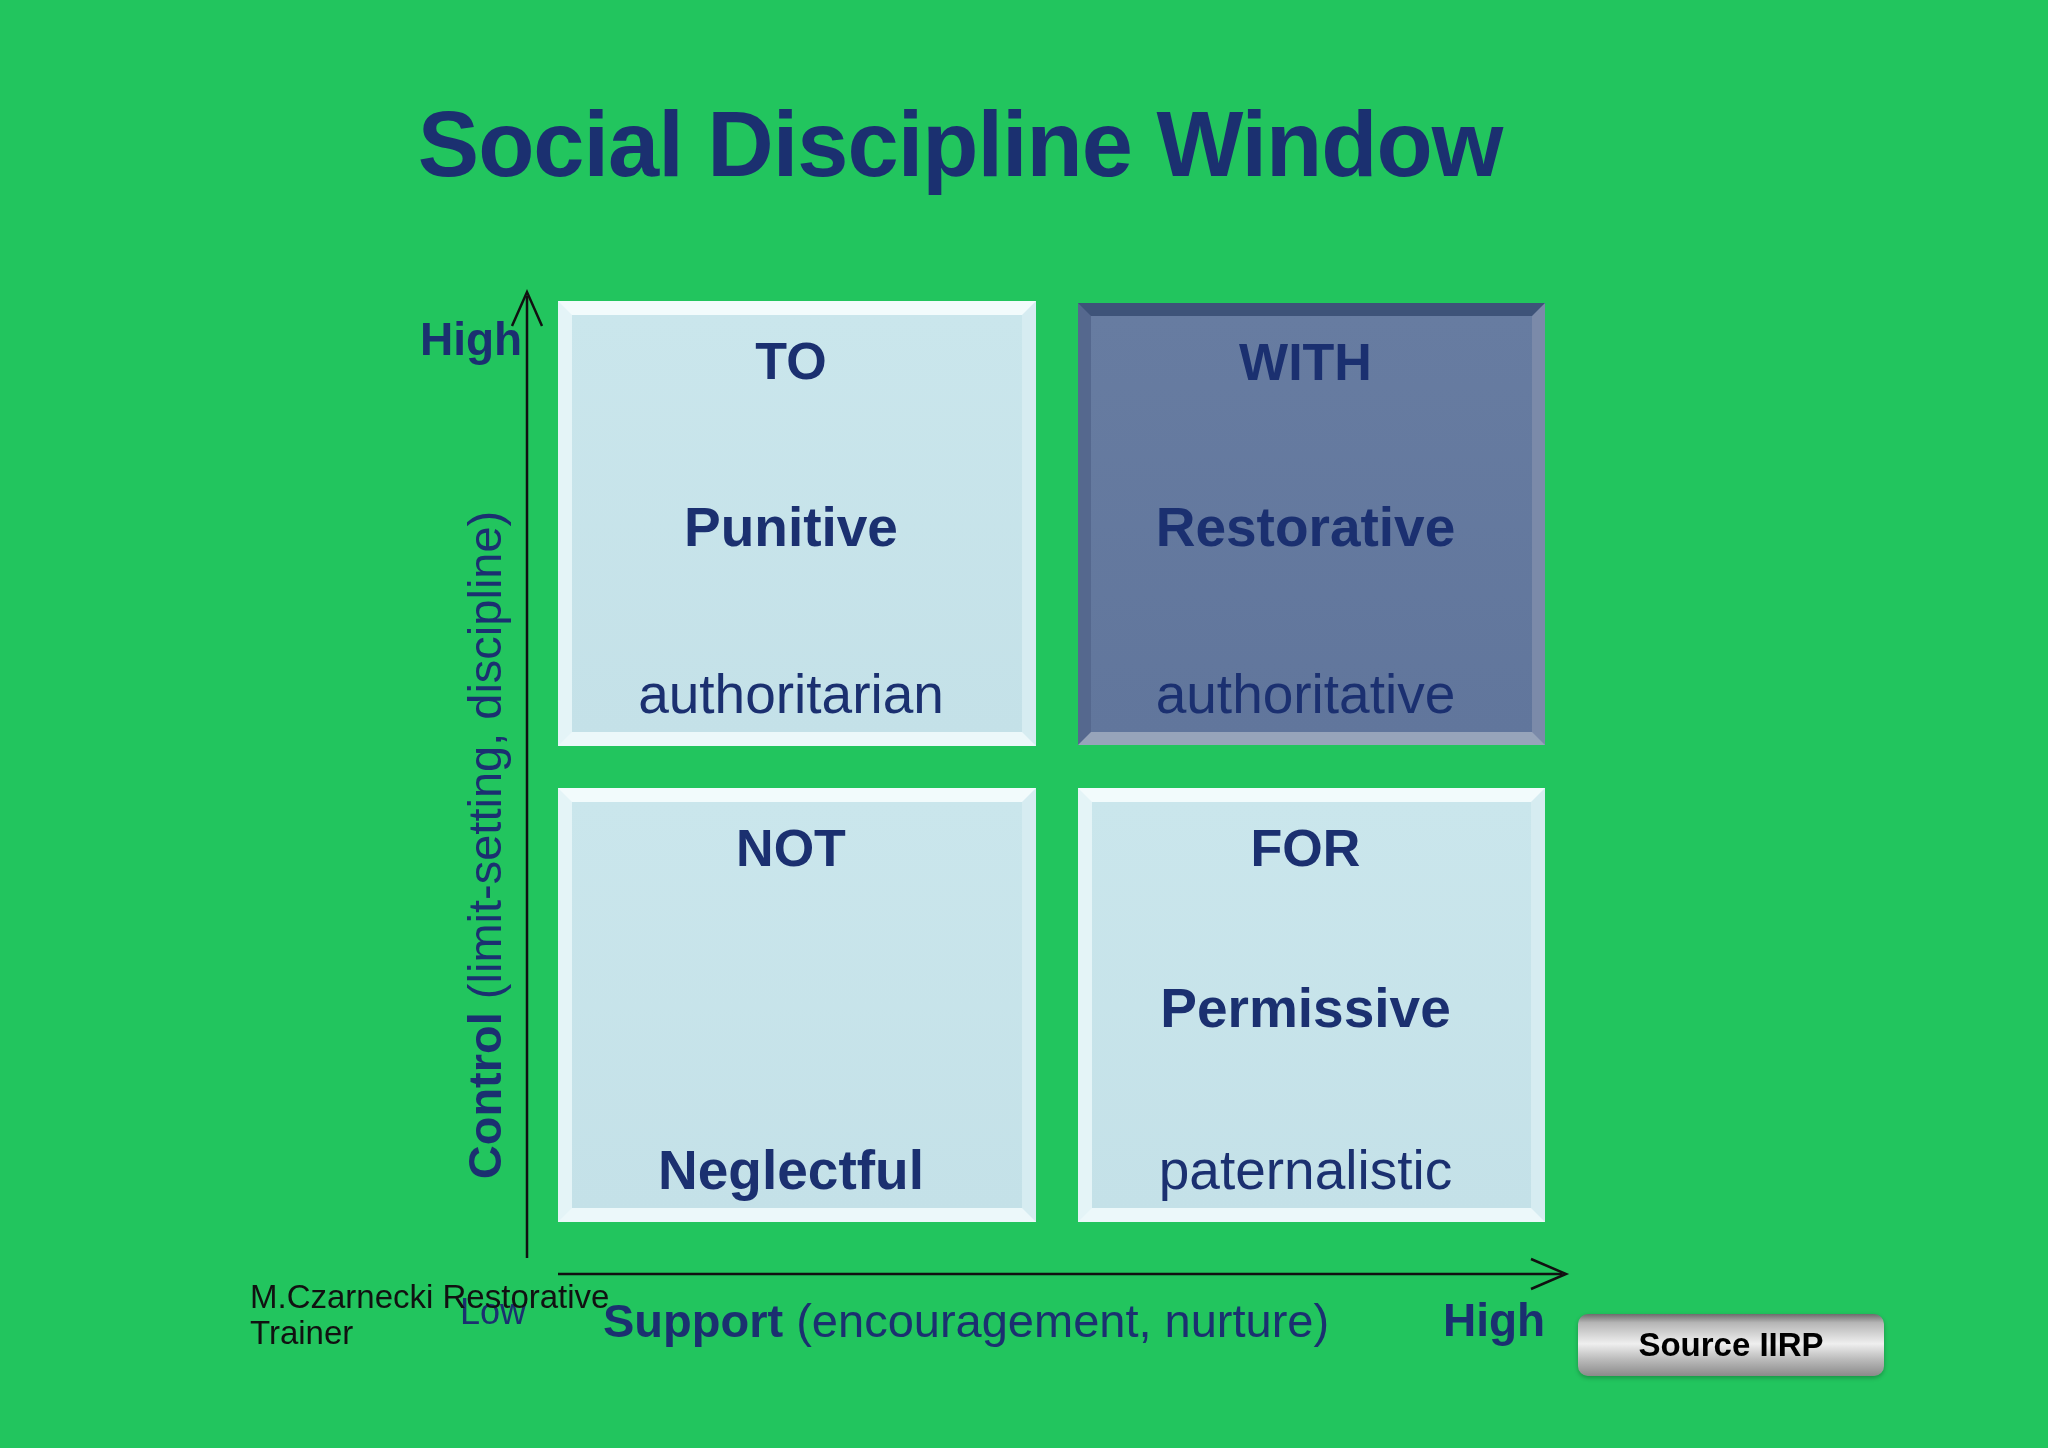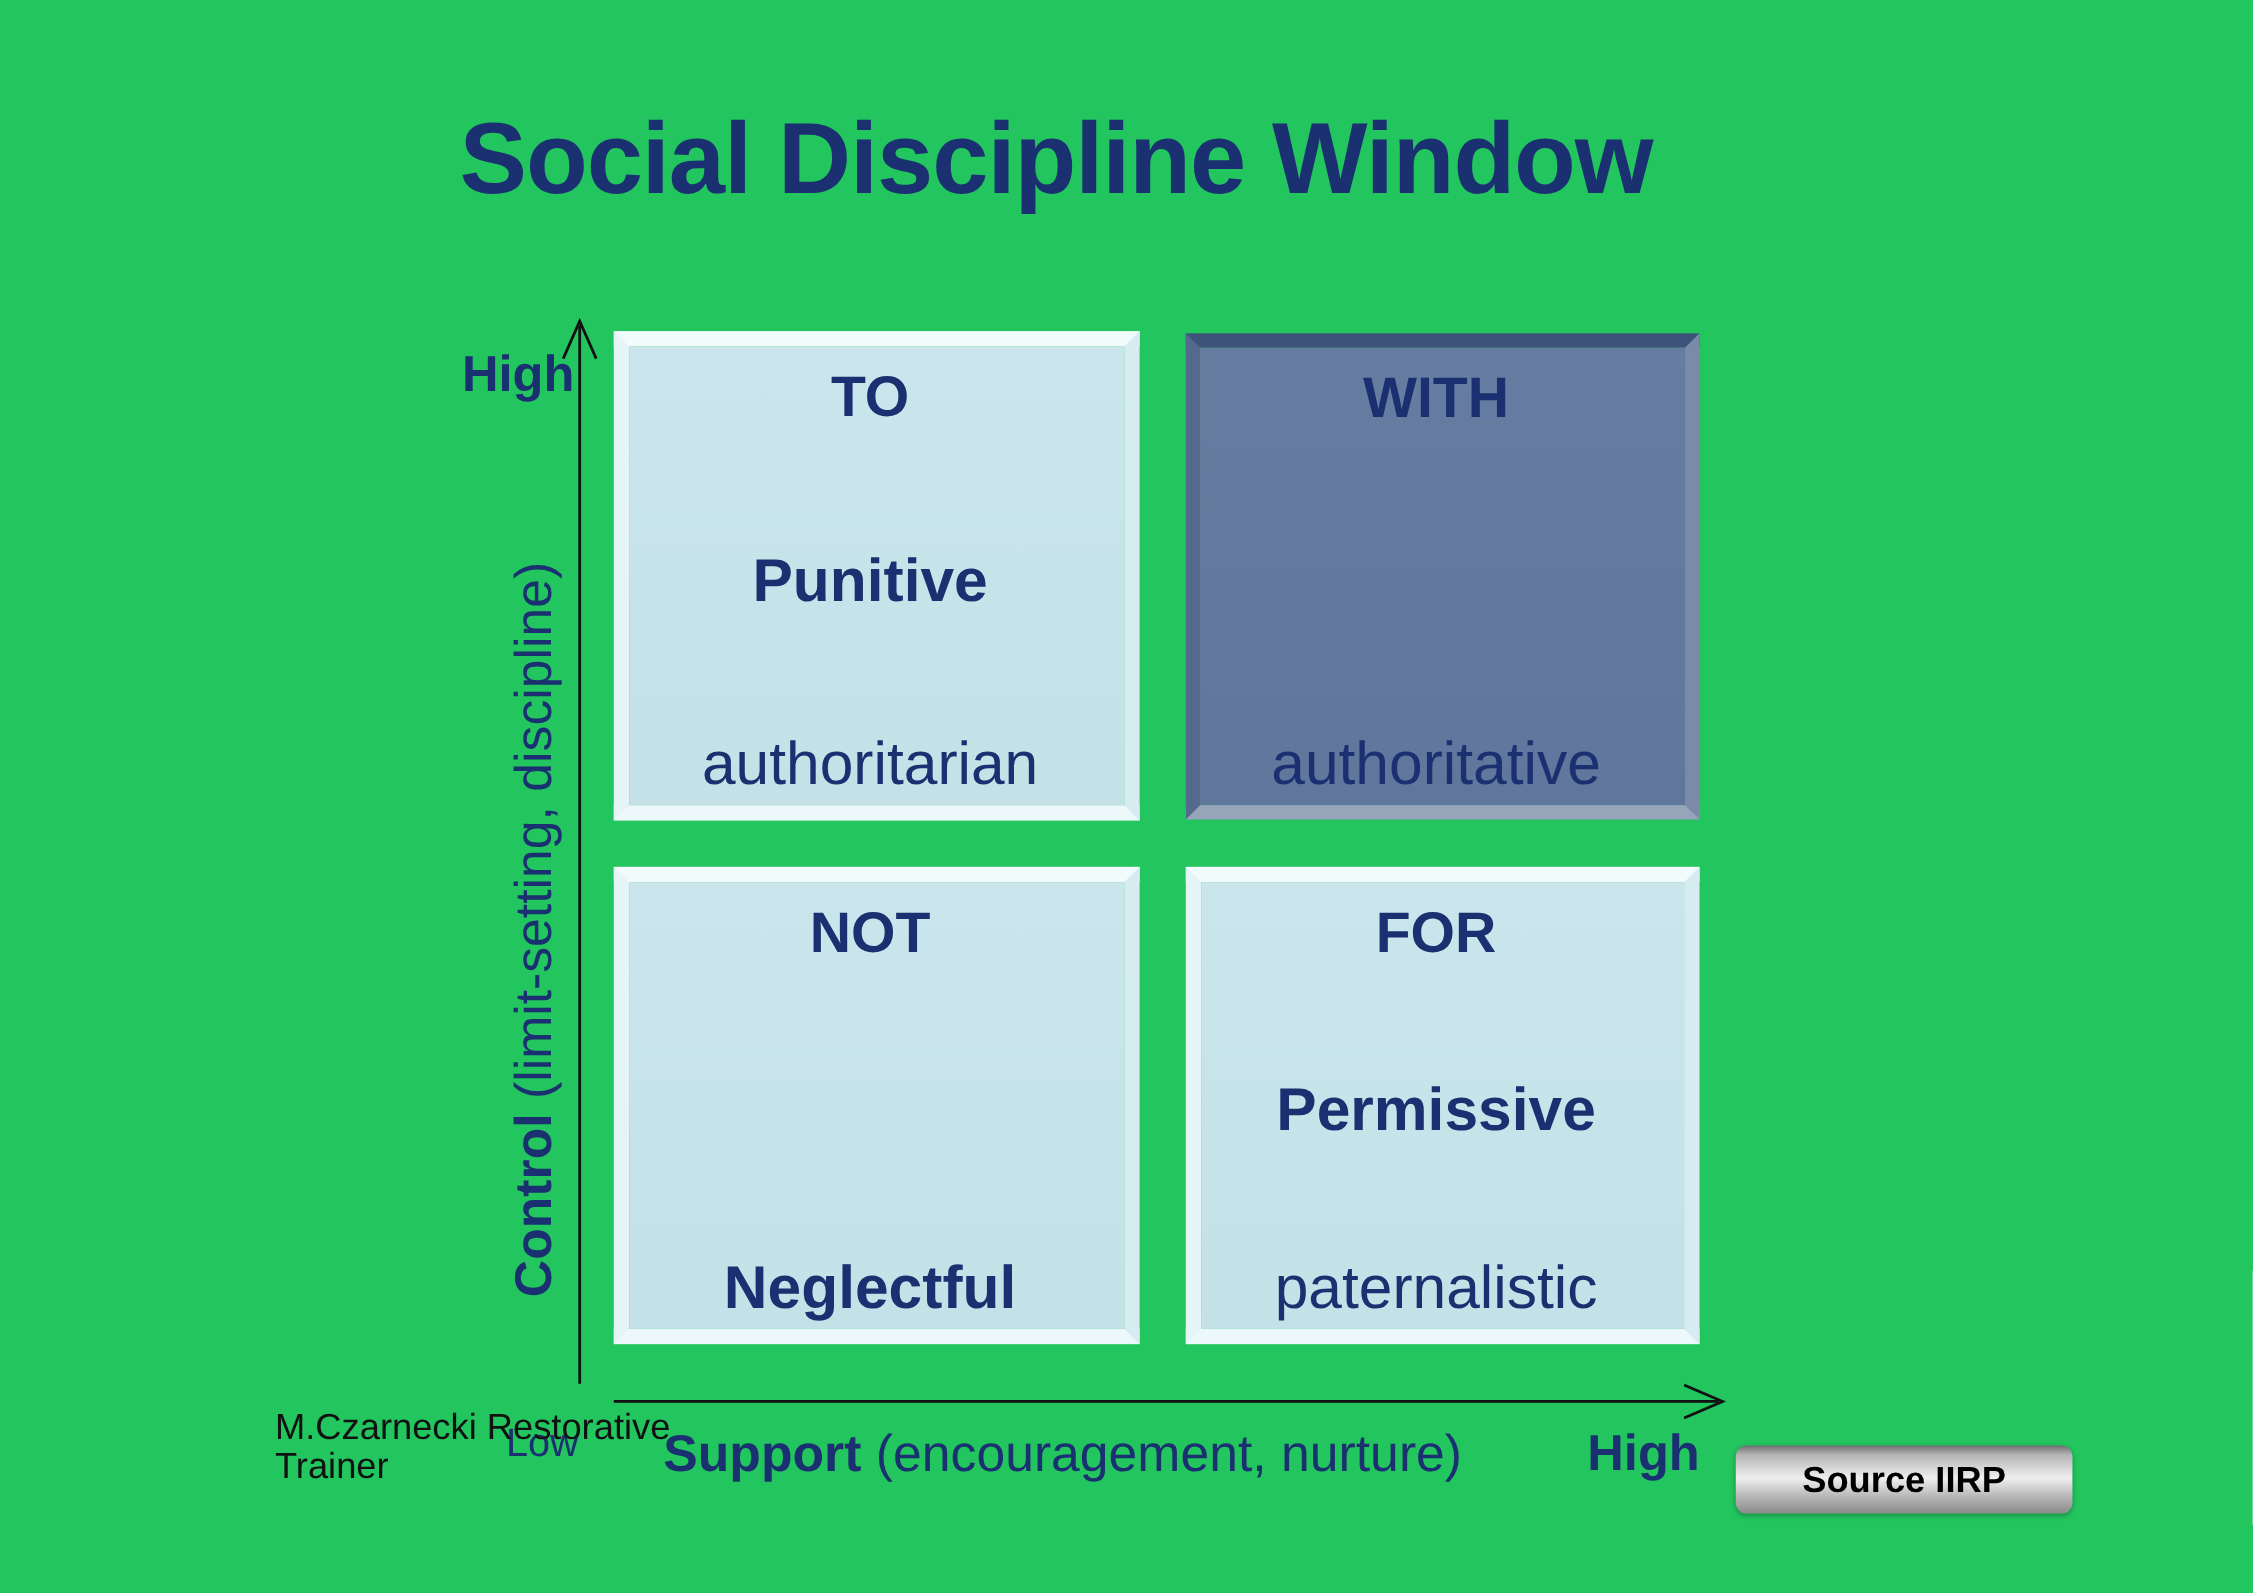--- a/index.html
+++ b/index.html
@@ -75,20 +75,21 @@
   </svg>
 
   <div id="q-tl" class="box light">
     <div class="w1">TO</div>
     <div class="w2">Punitive</div>
     <div class="w3">authoritarian</div>
   </div>
 
   <div id="q-tr" class="box dark">
     <div class="w1">WITH</div>
+    <div class="w2">Restorative</div>
     <div class="w3">authoritative</div>
   </div>
 
   <div id="q-bl" class="box light">
     <div class="w1">NOT</div>
     <div class="w2">Neglectful</div>
   </div>
 
   <div id="q-br" class="box light">
     <div class="w1">FOR</div>

